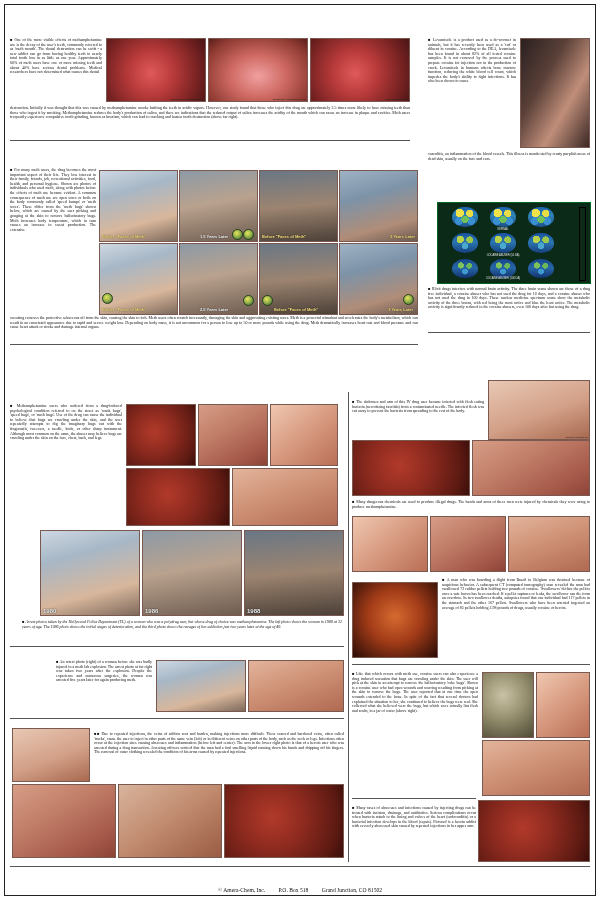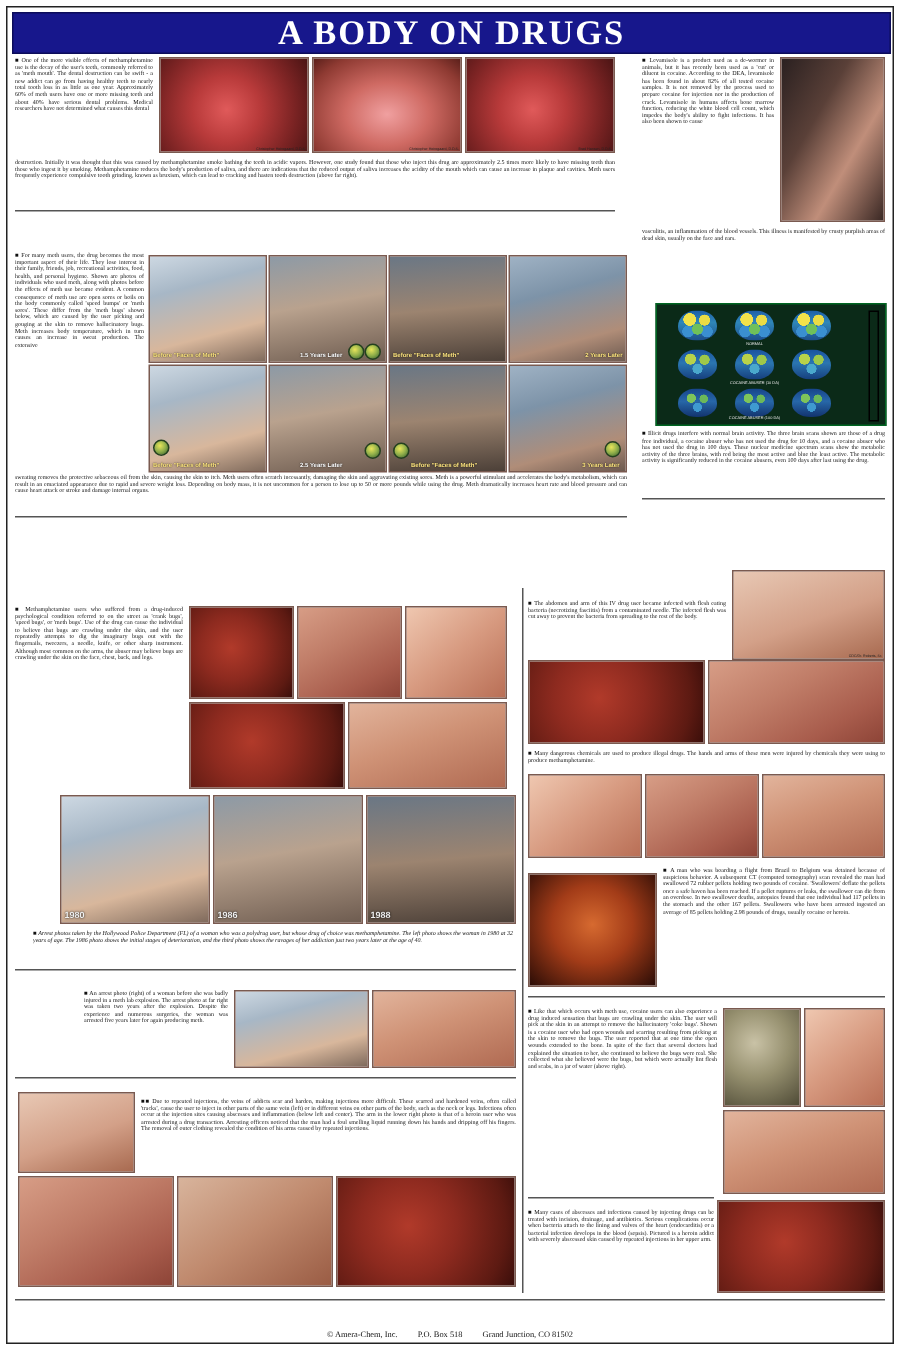--- a/index.html
+++ b/index.html
@@ -182,23 +182,20 @@
     text-shadow: 0 0 1.5px #000;
   }
 </style>
 </head>
 <body>
 
 <div class="poster">
 
   <div class="outer-frame"></div>
 
-  <div class="title-bar">
-    <span class="title-text">A BODY ON DRUGS</span>
-  </div>
 
   <div class="blk para" style="left:10px; top:38px; width:92px; height:64px;">
     <span class="bullet">■</span>
     <span>One of the more visible effects of methamphetamine use is the decay of the user's teeth, commonly referred to as 'meth mouth'.  The dental destruction can be swift - a new addict can go from having healthy teeth to nearly total tooth loss in as little as one year.  Approximately 60% of meth users have one or more missing teeth and about 40% have serious dental problems.  Medical researchers have not determined what causes this dental</span>
   </div>
 
   <div class="photo mouth" style="left:106px; top:38px; width:100px; height:64px;">
     <span class="credit">Christopher Heiregaard, D.D.S.</span>
   </div>
   <div class="photo mouth2" style="left:208px; top:38px; width:100px; height:64px;">

